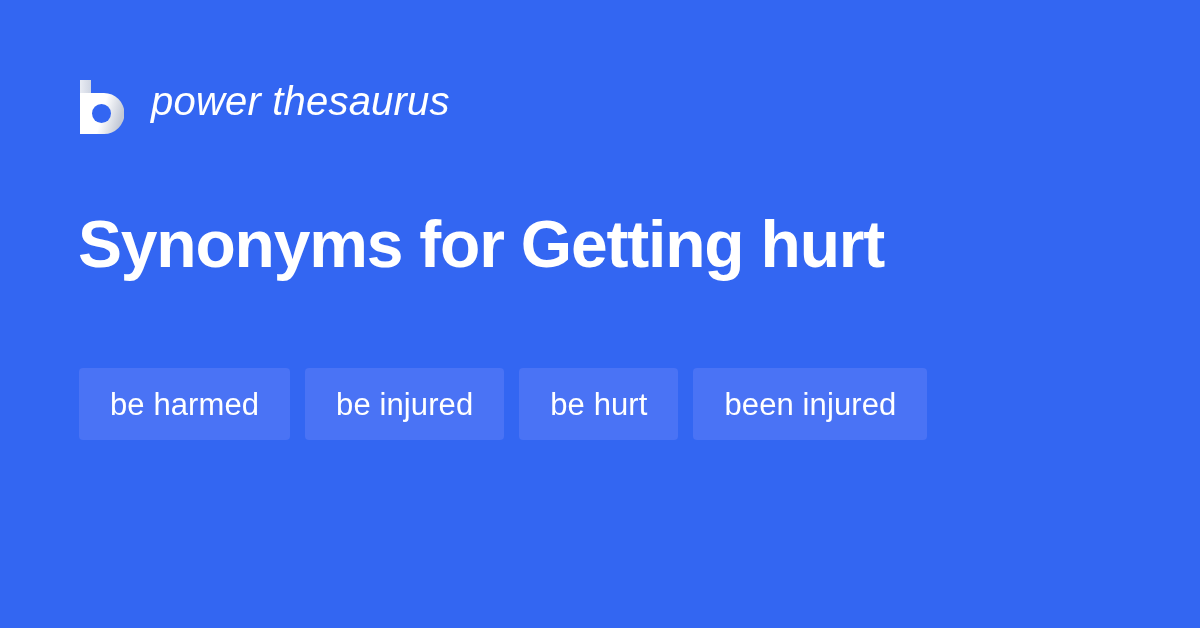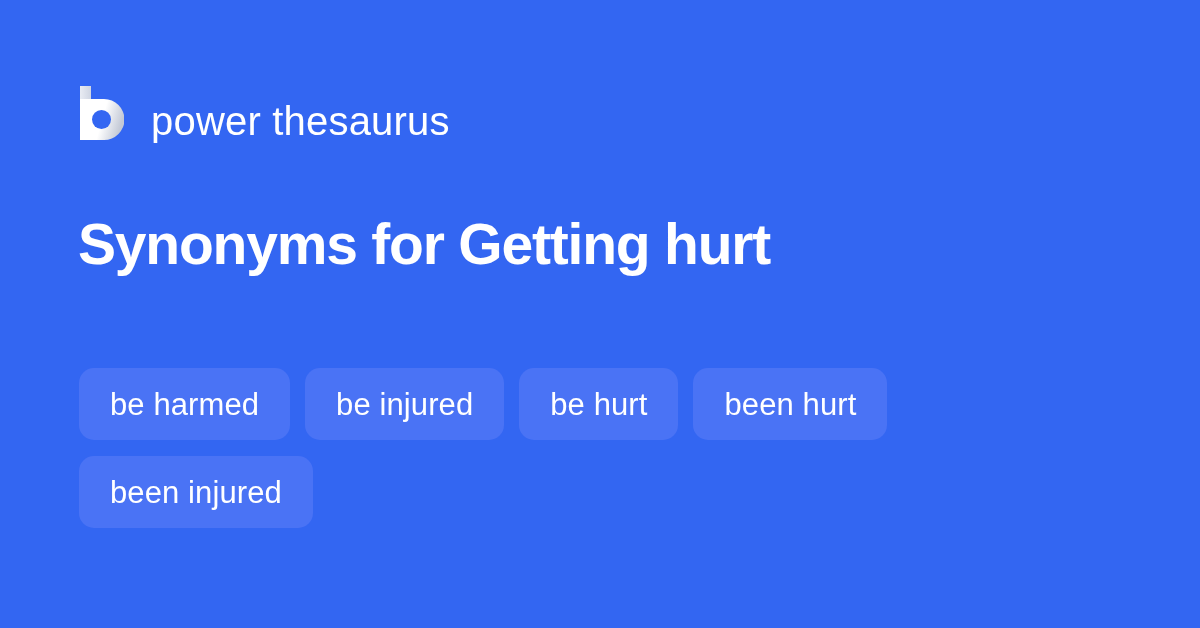--- a/index.html
+++ b/index.html
@@ -24,22 +24,23 @@
     background: #3366f2;
     box-sizing: border-box;
   }
 
   
   .brand {
     position: absolute;
     left: 80px;
     top: 80px;
     display: flex;
-    align-items: flex-end;
+    align-items: flex-start;
     height: 60px;
+    font-style: italic;
   }
 
   .brand-mark {
     width: 44px;
     height: 54px;
     display: block;
     flex: 0 0 auto;
   }
 
   .brand-name {
@@ -53,21 +54,21 @@
     position: relative;
     top: 1px;
   }
 
   
   .headline {
     position: absolute;
     left: 78px;
     top: 196px;
     margin: 0;
-    font-size: 57px;
+    font-size: 66px;
     line-height: 96px;
     font-weight: 700;
     letter-spacing: -1.2px;
     color: #ffffff;
     white-space: nowrap;
   }
 
   
   .chips {
     position: absolute;
@@ -80,21 +81,21 @@
   }
 
   .chip {
     height: 72px;
     box-sizing: border-box;
     padding: 0 31px;
     display: flex;
     align-items: center;
     justify-content: flex-start;
     background: #4a73f5;
-    border-radius: 15px;
+    border-radius: 4px;
     color: #ffffff;
     font-size: 31px;
     line-height: 1;
     font-weight: 400;
     letter-spacing: 0.1px;
     white-space: nowrap;
     cursor: pointer;
   }
 </style>
 </head>
@@ -133,20 +134,17 @@
     <div class="chip">
         <span>be harmed</span>
       </div>
     <div class="chip">
         <span>be injured</span>
       </div>
     <div class="chip">
         <span>be hurt</span>
       </div>
     <div class="chip">
-        <span>been hurt</span>
-      </div>
-    <div class="chip">
         <span>been injured</span>
       </div>
   </div>
 
 </div>
 
 </body></html>

